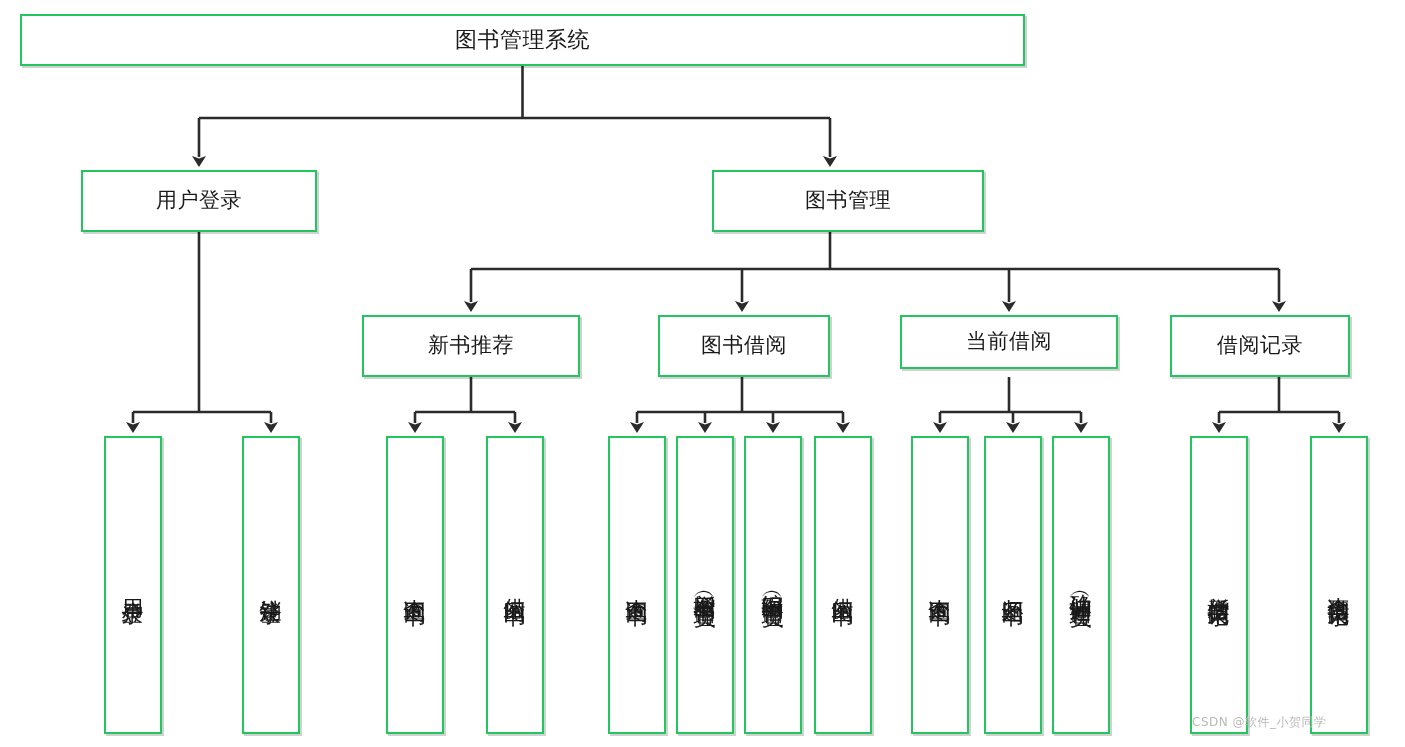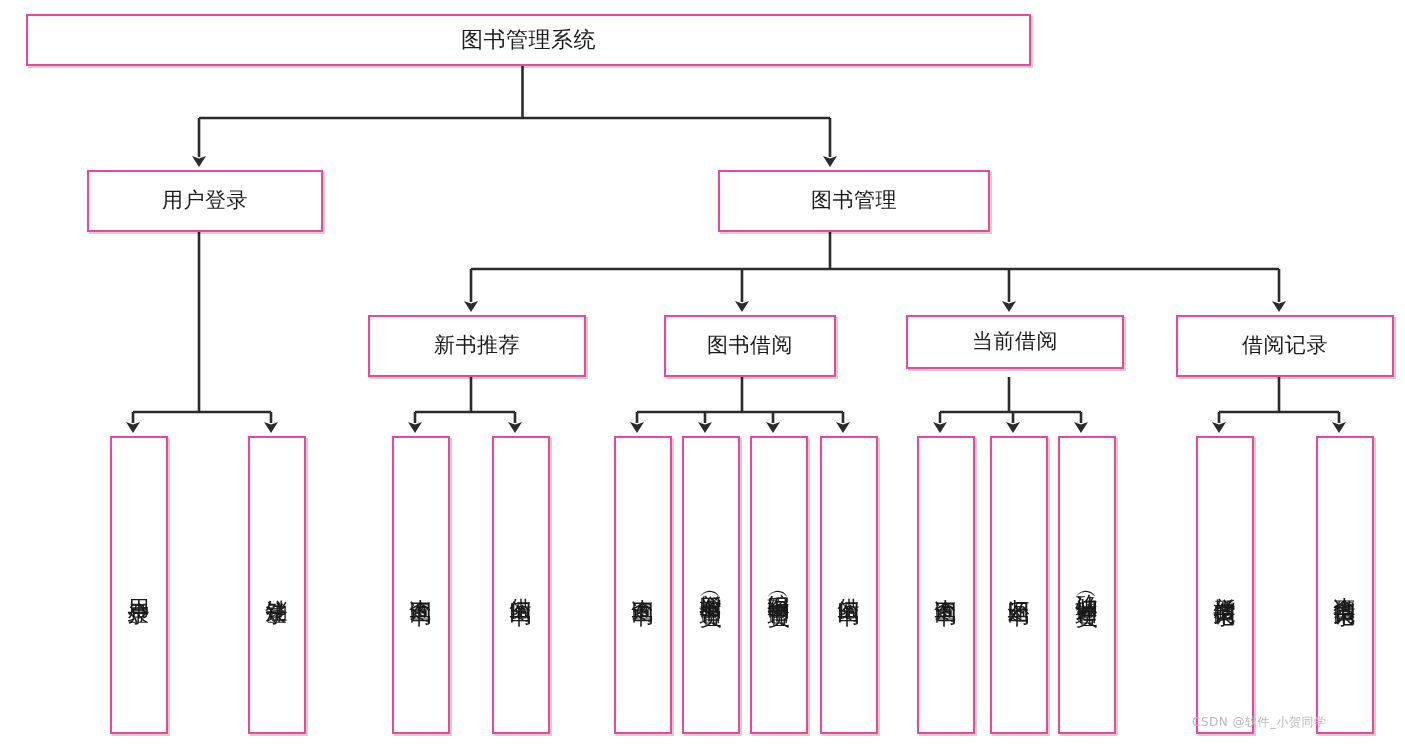--- a/index.html
+++ b/index.html
@@ -8,27 +8,26 @@
     font-family:"DejaVu Sans","Liberation Sans",sans-serif;
     color:#1a1a1a;
   }
   #stage{position:relative;width:1405px;height:747px;background:#fff;}
   svg#wires{position:absolute;left:0;top:0;width:1405px;height:747px;}
 
   .node{
     position:absolute;
     box-sizing:border-box;
     background:#ffffff;
-    border:2px solid #ec4899;
+    border:2px solid #22c55e;
     box-shadow:2px 2px 0 rgba(0,0,0,0.18);
     display:flex;
     align-items:center;
     justify-content:center;
     overflow:hidden;
-    margin-left:6px;
   }
   .node .lbl{
     display:block;
     text-align:center;
     line-height:1.12;
     letter-spacing:0.5px;
     color:#1a1a1a;
     font-size:21px;
     white-space:nowrap;
   }
@@ -115,21 +114,21 @@
       </div>
       <div class="node lvl2" style="left: 362px; top: 315px; width: 218px; height: 62px;">
         <span class="lbl">新书推荐</span>
       </div>
       <div class="node lvl2" style="left: 658px; top: 315px; width: 172px; height: 62px;">
         <span class="lbl">图书借阅</span>
       </div>
       <div class="node lvl2" style="left: 900px; top: 315px; width: 218px; height: 54px;">
         <span class="lbl">当前借阅</span>
       </div>
-      <div class="node lvl2" style="left: 1170px; top: 315px; width: 218px; height: 62px;">
+      <div class="node lvl2" style="left: 1170px; top: 315px; width: 180px; height: 62px;">
         <span class="lbl">借阅记录</span>
       </div>
       <div class="node leaf vert" style="left: 104px; top: 436px; width: 58px; height: 298px;">
         <span class="lbl">用户登录</span>
       </div>
       <div class="node leaf vert" style="left: 242px; top: 436px; width: 58px; height: 298px;">
         <span class="lbl">注销登录</span>
       </div>
       <div class="node leaf vert" style="left: 386px; top: 436px; width: 58px; height: 298px;">
         <span class="lbl">查询图书</span>

